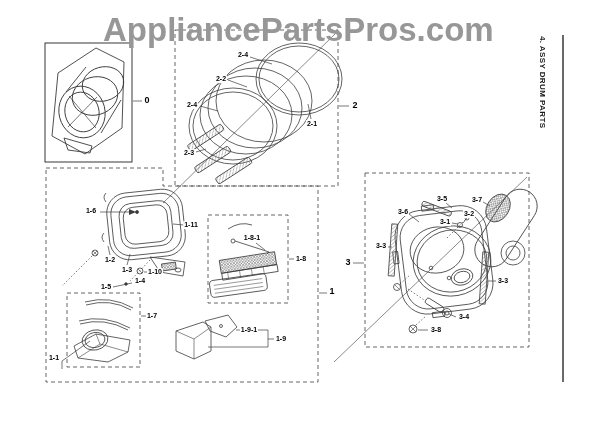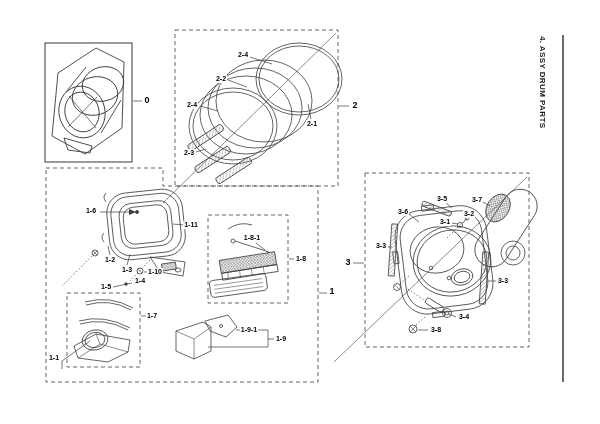--- a/index.html
+++ b/index.html
@@ -227,20 +227,21 @@
       <line x1="452" y1="223" x2="458" y2="224"></line>
       <line x1="388" y1="247" x2="392" y2="247"></line>
       <line x1="496" y1="281" x2="488" y2="281"></line>
       <line x1="456" y1="317" x2="449" y2="314"></line>
       <line x1="428" y1="330" x2="418" y2="330"></line>
       <line x1="353" y1="263" x2="364" y2="263"></line>
     </g>
   </g>
 </svg>
 
+<div class="watermark">AppliancePartsPros.com</div>
 <div class="side-title">4. ASSY DRUM PARTS</div>
 
 <span class="plabel g" style="left:147px;top:101px">0</span>
 <span class="plabel g" style="left:355px;top:106px">2</span>
 <span class="plabel g" style="left:332px;top:292px">1</span>
 <span class="plabel g" style="left:348px;top:263px">3</span>
 
 <span class="plabel" style="left:243px;top:55px">2-4</span>
 <span class="plabel" style="left:221px;top:79px">2-2</span>
 <span class="plabel" style="left:192px;top:105px">2-4</span>

